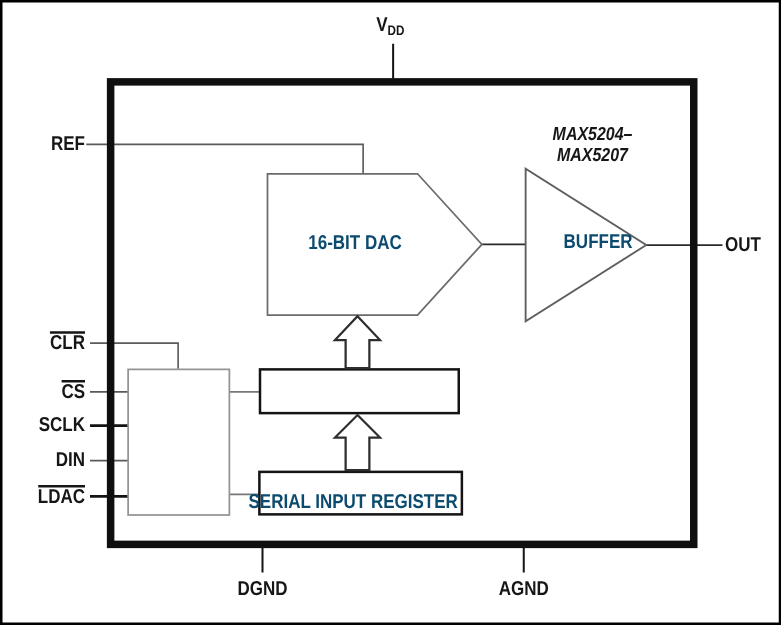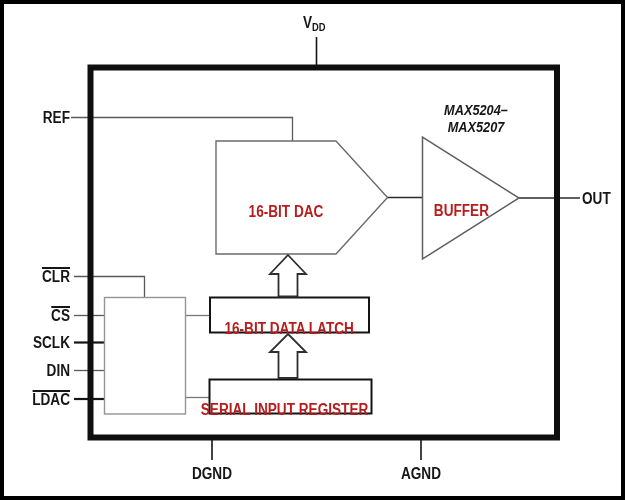--- a/index.html
+++ b/index.html
@@ -1,33 +1,33 @@
 <!DOCTYPE html>
 <html><head>
 <meta charset="utf-8">
 <style>
   html,body { margin:0; padding:0; background:#fff; }
   .stage {
     position:relative; width:625px; height:500px;
-    background:#ffffff; border:4px solid #000000; box-sizing:border-box;
+    background:#ffffff; border:2px solid #000000; box-sizing:border-box;
     font-family:"Liberation Sans", sans-serif; overflow:hidden;
   }
   svg.wires { position:absolute; left:0; top:0; }
   .lbl {
     position:absolute; font-weight:bold; font-size:16px; color:#161616;
     white-space:nowrap; line-height:1.1; transform:scaleX(0.85);
   }
   .o-left   { transform-origin:left center; }
   .o-center { transform-origin:center center; }
   .pin { width:46px; left:20px; text-align:right; transform-origin:right center; }
   .ovl { display:inline-block; border-top:2px solid #161616; line-height:1.05; padding-top:0px; }
   .sub { font-size:11px; vertical-align:-3px; }
   .boxlbl {
-    position:absolute; display:flex; align-items:center; justify-content:center;
-    font-weight:bold; font-size:16px; color:#b91c1c; text-align:center;margin-top:14px;
+    position:absolute; display:flex; align-items:flex-end; justify-content:center;
+    font-weight:bold; font-size:16px; color:#0c4a6e; text-align:center;
   }
   .boxlbl > span { transform:scaleX(0.85); transform-origin:center center; white-space:nowrap; }
   .it { font-style:italic; font-size:15px; line-height:17px; }
   .two-line { line-height:17px; }
 </style>
 </head>
 <body>
 
 <div class="stage">
 
@@ -89,23 +89,20 @@
   <div class="lbl o-center" style="left:387px; top:461px; width:60px; text-align:center;">AGND</div>
 
   <div class="lbl it o-center two-line" style="left:424px; top:97px; width:96px; text-align:center;">
     <div>MAX5204–</div>
     <div>MAX5207</div>
   </div>
 
   <div class="boxlbl" style="left:212px; top:185px; width:140px; height:17px;">
     <span>16-BIT DAC</span>
   </div>
-  <div class="boxlbl" style="left:419px; top:184px; width:77px; height:17px;">
+  <div class="boxlbl" style="left:438px; top:184px; width:77px; height:17px;">
     <span>BUFFER</span>
-  </div>
-  <div class="boxlbl" style="left:206px; top:293px; width:159px; height:35px;">
-    <span>16-BIT DATA LATCH</span>
   </div>
   <div class="boxlbl" style="left:205px; top:375px; width:151px; height:34px;">
     <span>SERIAL INPUT REGISTER</span>
   </div>
 
 </div>
 
 </body></html>

